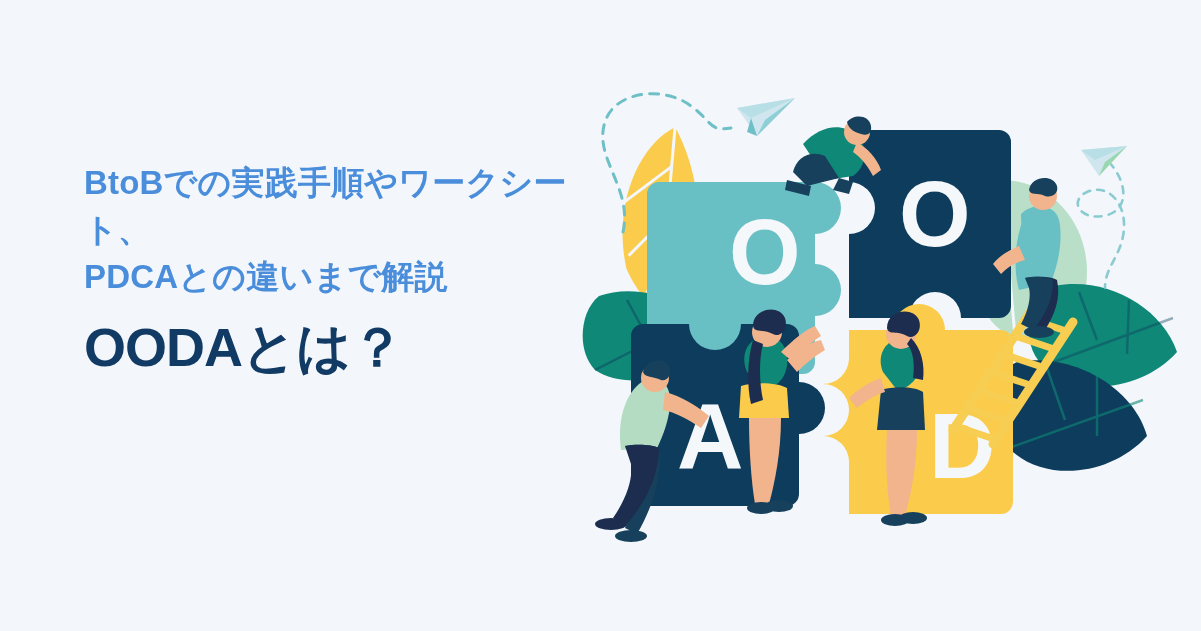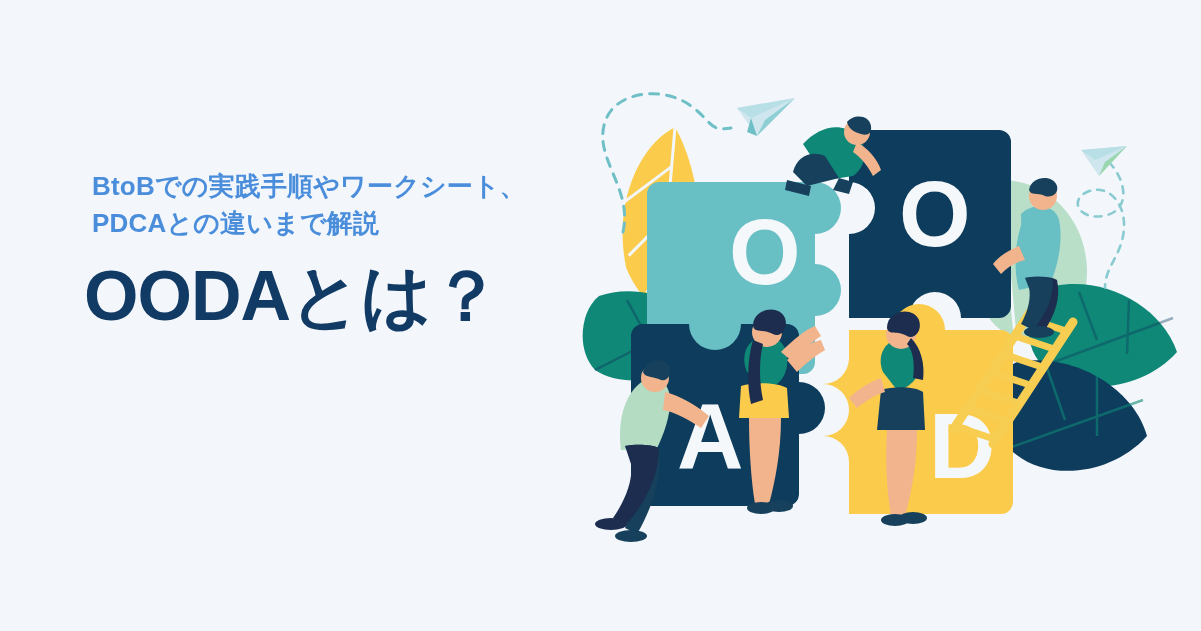--- a/index.html
+++ b/index.html
@@ -19,31 +19,31 @@
   }
 
   
   .copy-block {
     position: absolute;
     left: 84px;
     top: 160px;
     width: 540px;
   }
   .subhead {
-    font-size: 26px;
+    font-size: 33px;
     font-weight: bold;
     line-height: 1.42;
     letter-spacing: 0.2px;
     color: #4a8ddb;
-    margin: 8px;
+    margin: 0;
     white-space: pre-line;
   }
   .headline {
     margin: 18px 0 0 0;
-    font-size: 70px;
+    font-size: 54px;
     font-weight: bold;
     letter-spacing: -1px;
     line-height: 1.05;
     color: #113a64;
   }
 
   
   .logo-block {
     position: absolute;
     left: 84px;

